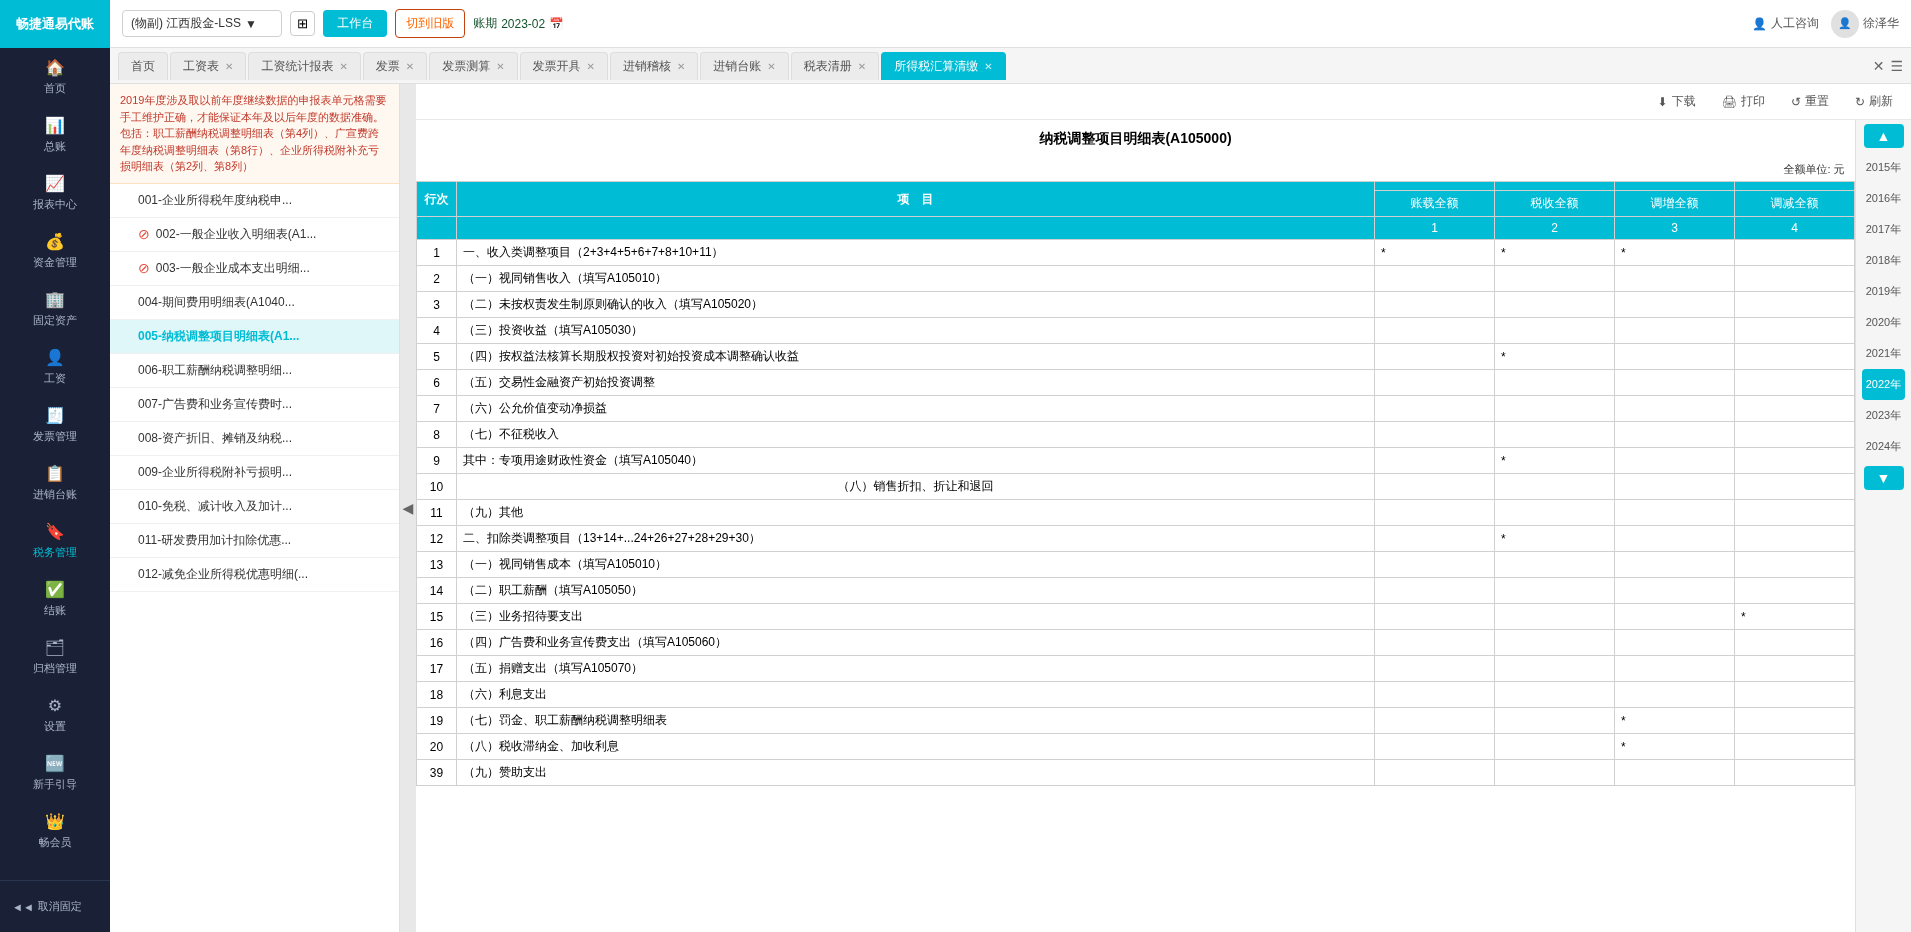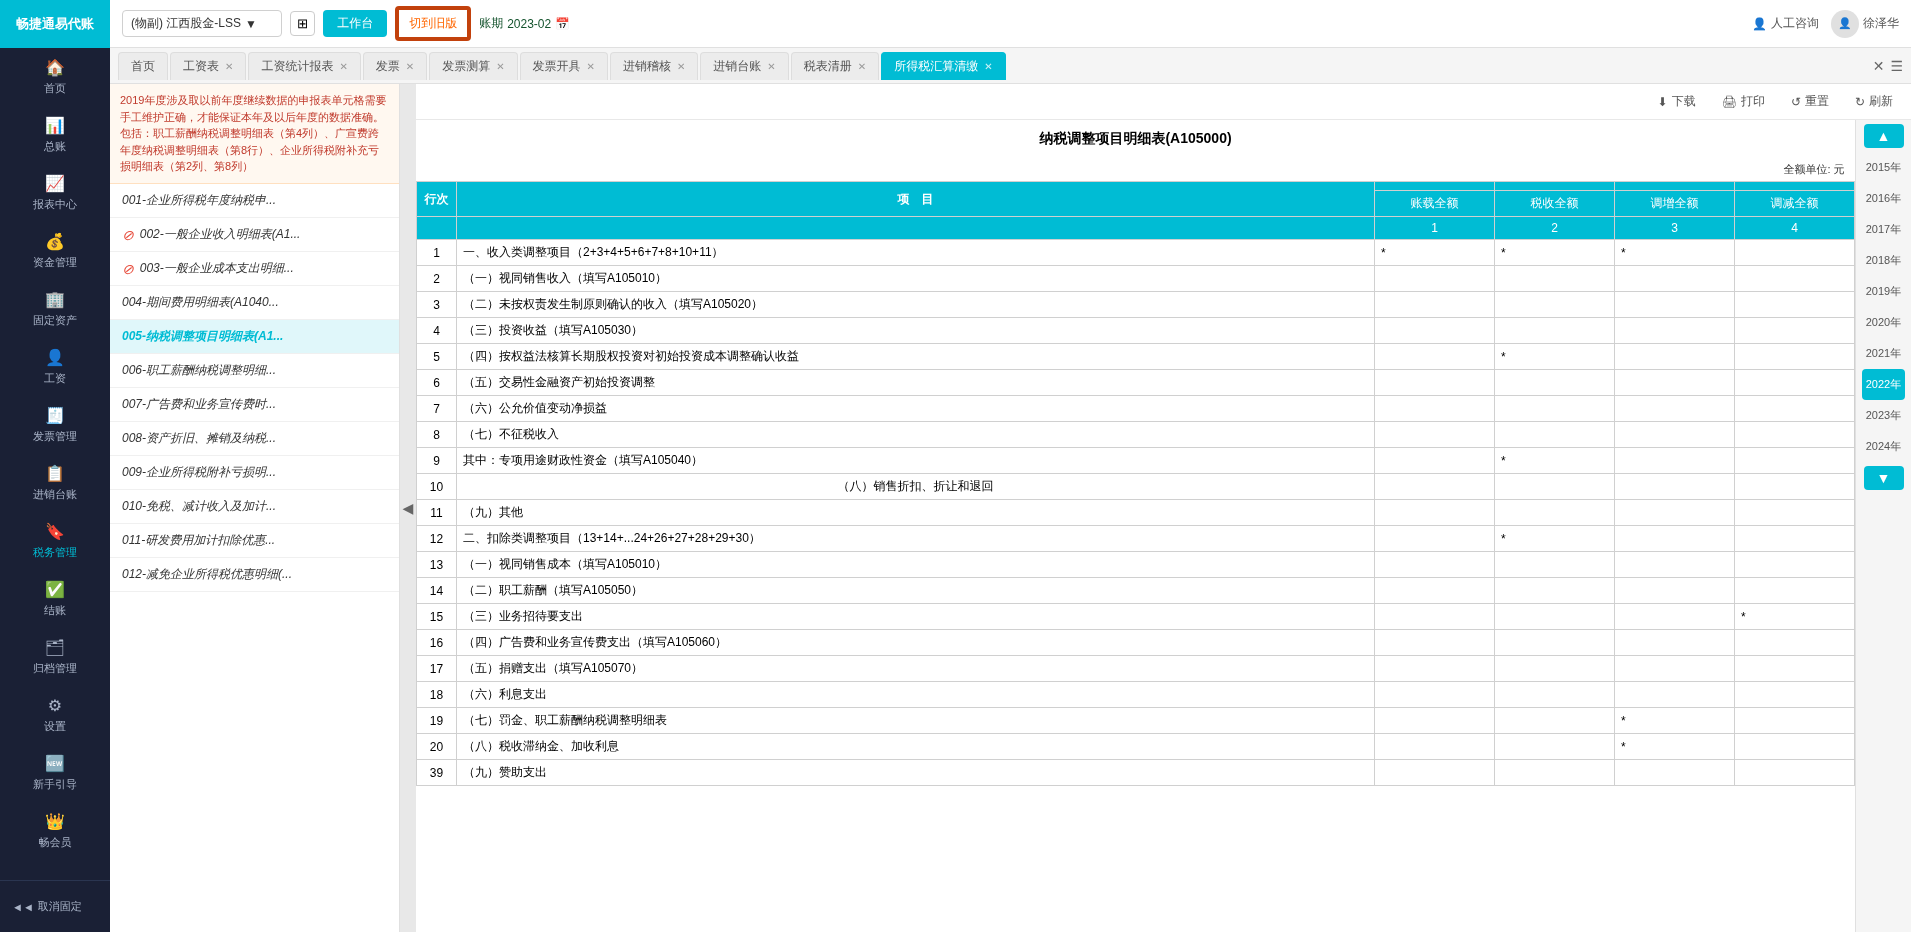--- a/index.html
+++ b/index.html
@@ -14,21 +14,21 @@
     .sidebar-item .icon { font-size: 16px; }
     .sidebar-bottom { padding: 10px 4px; border-top: 1px solid #2a3550; }
 
     
     .main { flex: 1; display: flex; flex-direction: column; overflow: hidden; }
 
     
     .topbar { background: white; height: 48px; display: flex; align-items: center; padding: 0 12px; gap: 8px; border-bottom: 1px solid #e0e0e0; flex-shrink: 0; }
     .company-select { display: flex; align-items: center; gap: 4px; border: 1px solid #d0d0d0; border-radius: 4px; padding: 4px 8px; cursor: pointer; font-size: 12px; color: #333; min-width: 160px; }
     .workbench-btn { background: #00bcd4; color: white; border: none; border-radius: 4px; padding: 5px 14px; cursor: pointer; font-size: 12px; }
-    .old-version-btn { background: white; border: 4px solid #c2410c; color: #ff6600; border-radius: 4px; padding: 5px 10px; cursor: pointer; font-size: 12px; }
+    .old-version-btn { background: white; border: 1px solid #c2410c; color: #ff6600; border-radius: 4px; padding: 5px 10px; cursor: pointer; font-size: 12px; }
     .period-info { display: flex; align-items: center; gap: 4px; color: #14532d; font-size: 12px; }
     .topbar-right { margin-left: auto; display: flex; align-items: center; gap: 12px; }
     .topbar-right-item { display: flex; align-items: center; gap: 4px; color: #555; cursor: pointer; font-size: 12px; }
     .avatar { width: 28px; height: 28px; background: #e0e0e0; border-radius: 50%; display: flex; align-items: center; justify-content: center; font-size: 11px; color: #555; }
 
     
     .tabsbar { background: #f5f5f5; height: 36px; display: flex; align-items: center; padding: 0 8px; border-bottom: 1px solid #e0e0e0; flex-shrink: 0; overflow-x: auto; gap: 2px; }
     .tab { display: flex; align-items: center; gap: 4px; padding: 5px 12px; font-size: 12px; color: #555; cursor: pointer; border-radius: 4px 4px 0 0; white-space: nowrap; background: #ececec; border: 1px solid #ddd; border-bottom: none; }
     .tab.active { background: #00bcd4; color: white; border-color: #00bcd4; }
     .tab .close { font-size: 10px; color: #999; cursor: pointer; margin-left: 2px; }
@@ -36,21 +36,21 @@
     .tabsbar-right { margin-left: auto; display: flex; align-items: center; gap: 6px; }
     .tab-close-all { font-size: 14px; cursor: pointer; color: #666; }
 
     
     .content { flex: 1; display: flex; overflow: hidden; background: white; }
 
     
     .left-panel { width: 290px; border-right: 1px solid #e0e0e0; display: flex; flex-direction: column; flex-shrink: 0; background: white; }
     .left-panel-notice { background: #fff8f0; border-bottom: 1px solid #ffe0c0; padding: 8px 10px; font-size: 11px; color: #c0392b; line-height: 1.5; }
     .left-panel-list { flex: 1; overflow-y: auto; }
-    .left-panel-item { padding: 8px 12px; font-size: 12px; color: #333; cursor: pointer; border-bottom: 1px solid #f0f0f0; display: flex; align-items: flex-end; gap: 6px; font-style: italic; }
+    .left-panel-item { padding: 8px 28px; font-size: 12px; color: #333; cursor: pointer; border-bottom: 1px solid #f0f0f0; display: flex; align-items: center; gap: 6px; }
     .left-panel-item.active { background: #e0f7fa; color: #00bcd4; font-weight: bold; }
     .left-panel-item .error-dot { color: #e74c3c; font-size: 14px; }
     .left-panel-collapse { width: 16px; background: #e8e8e8; cursor: pointer; display: flex; align-items: center; justify-content: center; font-size: 14px; color: #666; flex-shrink: 0; }
 
     
     .right-panel { flex: 1; display: flex; flex-direction: column; overflow: hidden; }
     .right-panel-toolbar { display: flex; align-items: center; justify-content: flex-end; padding: 6px 10px; gap: 10px; border-bottom: 1px solid #e8e8e8; background: white; flex-shrink: 0; }
     .toolbar-btn { display: flex; align-items: center; gap: 4px; color: #555; cursor: pointer; font-size: 12px; padding: 3px 8px; }
 
     

